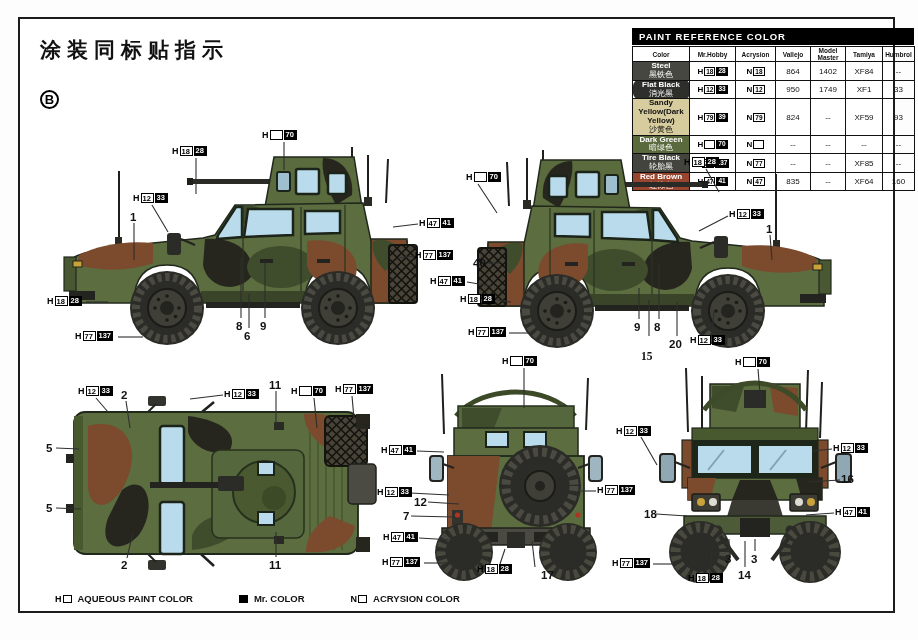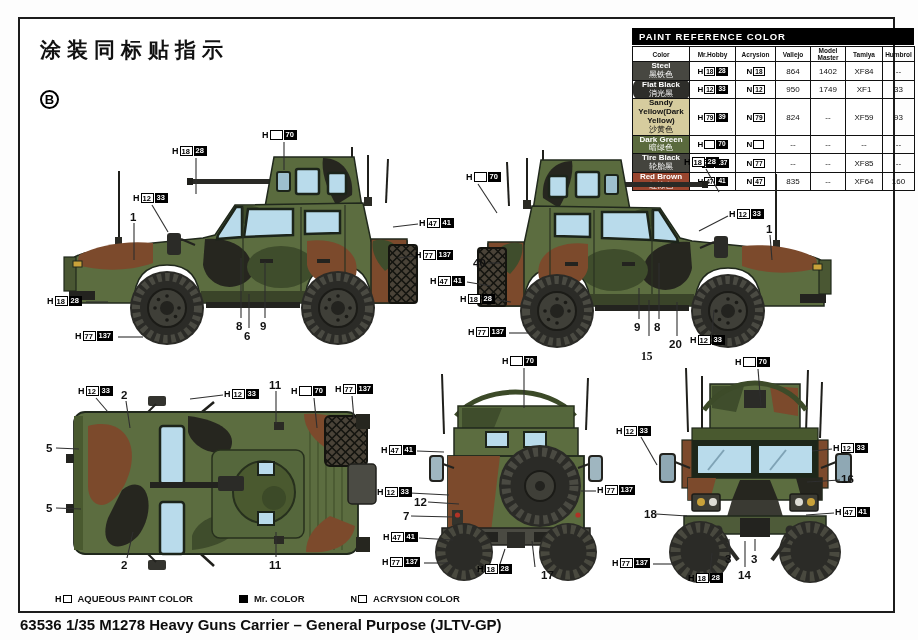--- a/index.html
+++ b/index.html
@@ -664,14 +664,13 @@
     <span class="lg-bbox"></span>
     <span>Mr. COLOR</span>
     <span class="gap"></span>
     <span class="chip">
         <span class="pref">N</span>
         <span class="lg-wbox"></span>
       </span>
     <span>ACRYSION COLOR</span>
   </div>
 
-  <div class="caption">63536 1/35 M1278 Heavy Guns Carrier – General Purpose (JLTV-GP)</div>
 </div>
 
 </body></html>

